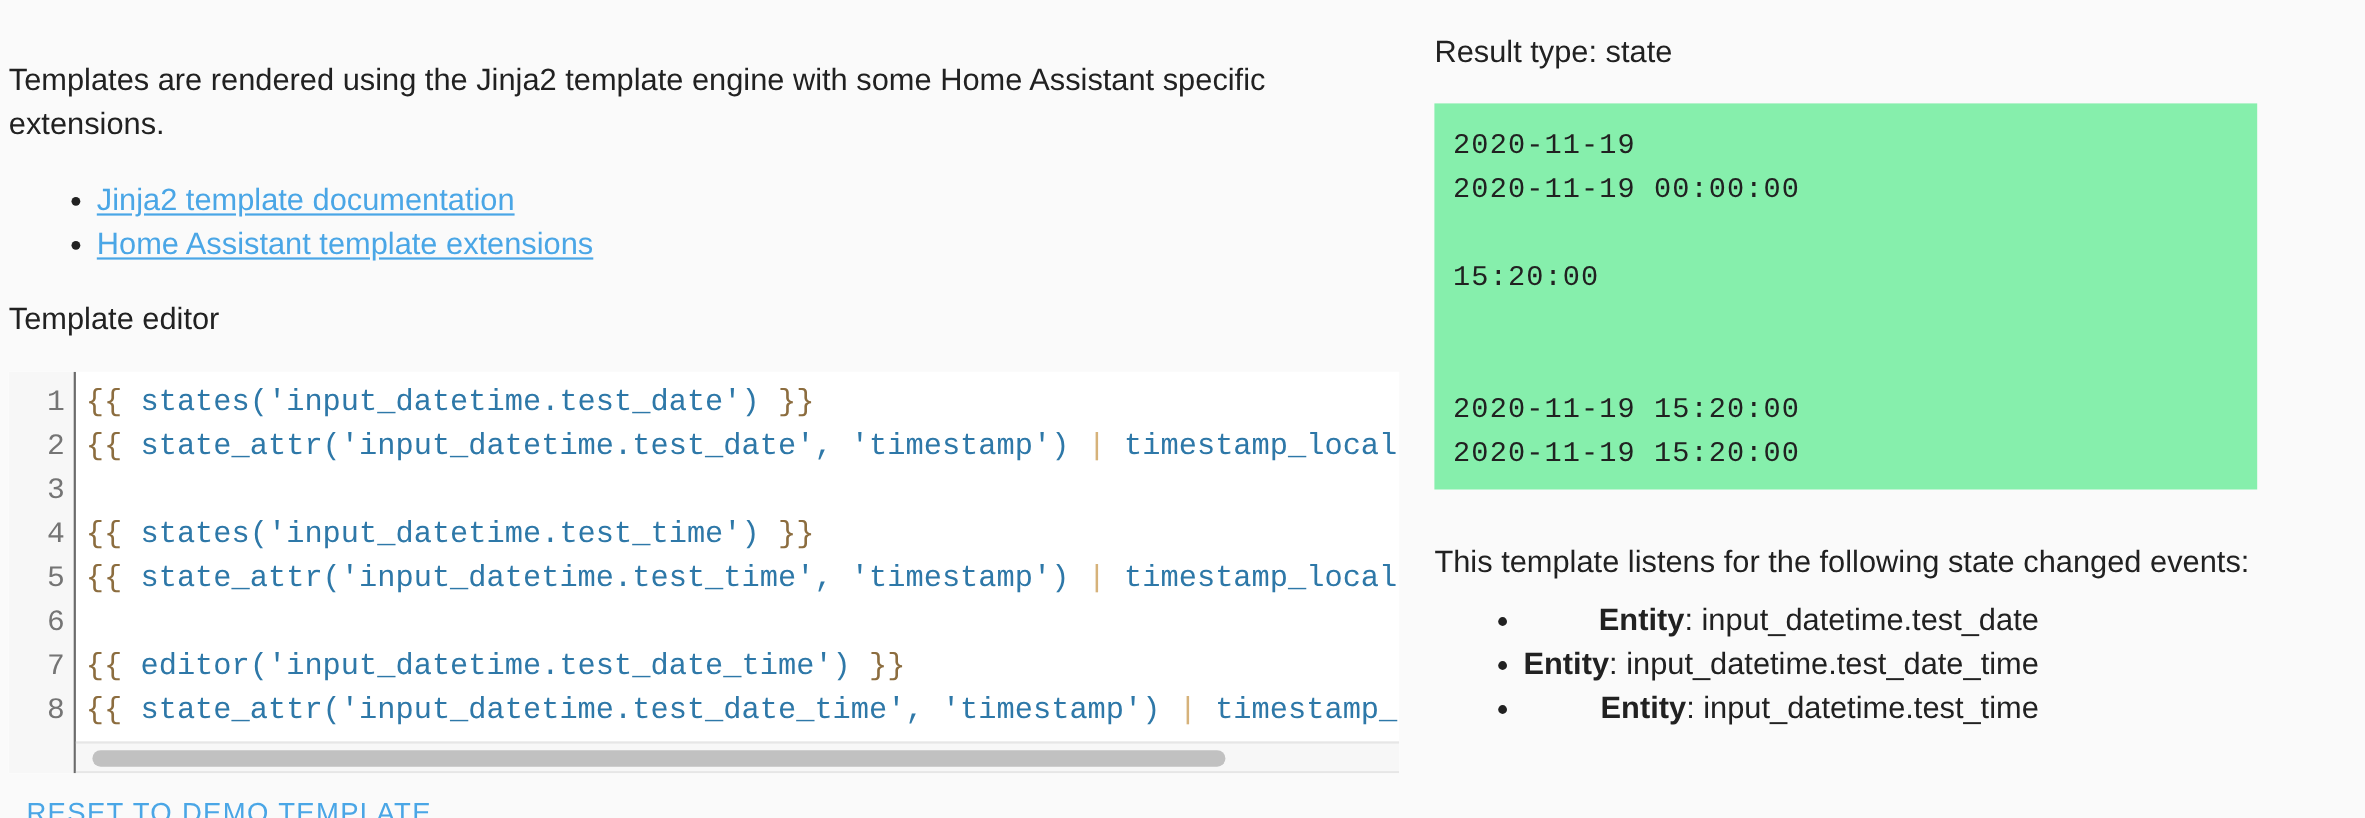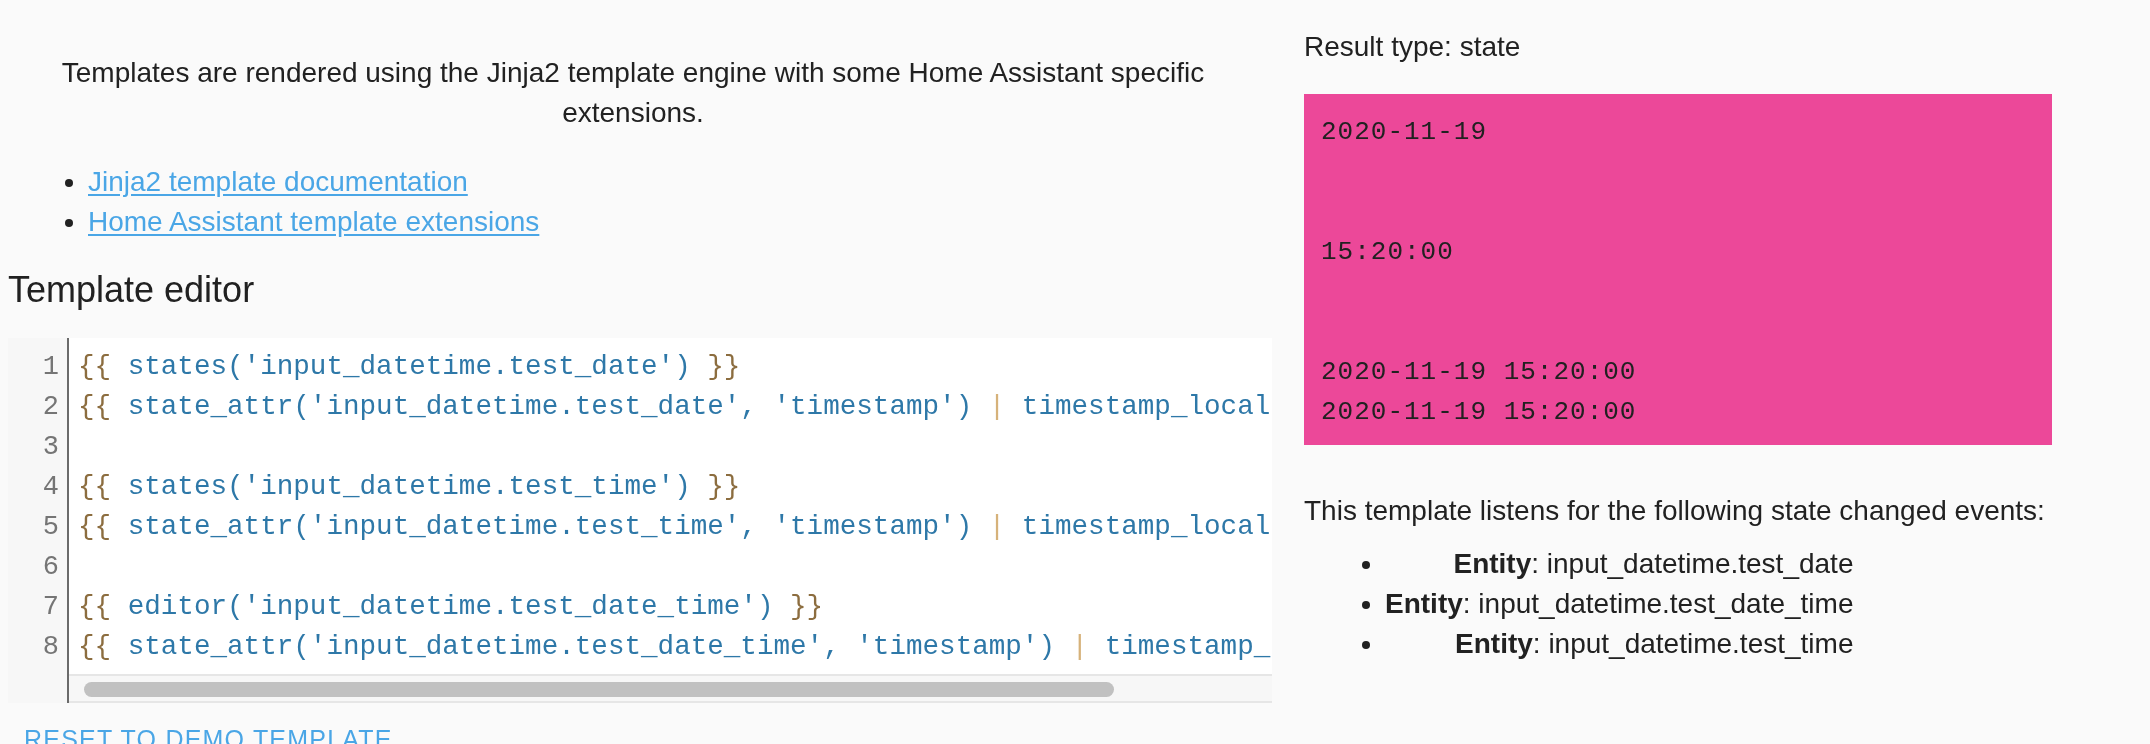--- a/index.html
+++ b/index.html
@@ -5,26 +5,26 @@
   html, body {
     margin: 0; padding: 0;
     width: 2150px; height: 744px;
     overflow: hidden;
     background: #fafafa;
     font-family: "Liberation Sans", "DejaVu Sans", sans-serif;
     color: #212121;
   }
   .abs { position: absolute; }
 
-  #intro { left: 8px; top: 53px; width: 1250px; white-space: normal; font-size: 28px; line-height: 40px; text-align: center; }
+  #intro { left: 8px; top: 53px; width: 1250px; white-space: normal; font-size: 28px; line-height: 40px; }
   #links { left: 0; top: 162px; margin: 0; padding: 0 0 0 88px; list-style: disc; font-size: 28px; line-height: 40px; }
   #links li { padding-left: 0; }
   #links li::marker { color: #212121; }
   #links a { color: #4aa6e6; text-decoration: underline; text-underline-offset: 3px; cursor: pointer; }
-  #editor-label { left: 8px; top: 270px; font-size: 36px; line-height: 40px; }
+  #editor-label { left: 8px; top: 270px; font-size: 28px; line-height: 40px; }
 
   #editor {
     left: 8px; top: 338px; width: 1264px; height: 365px;
     background: #ffffff; overflow: hidden;
   }
   #gutter {
     position: absolute; left: 0; top: 0; width: 59px; height: 365px;
     background: #f7f7f7; border-right: 2px solid #6b6b6b;
   }
   .ln {
@@ -49,21 +49,21 @@
   }
 
   #reset-btn {
     left: 24px; top: 724px; font-size: 25px; letter-spacing: 1.2px;
     color: #4aa6e6; font-weight: 500; cursor: pointer; line-height: 30px;
   }
 
   #result-type { left: 1304px; top: 27px; font-size: 28px; line-height: 40px; }
   #result-box {
     left: 1304px; top: 94px; width: 748px; height: 351px;
-    background: #ec4899;
+    background: #86efac;
   }
   .res-line {
     position: absolute; left: 17px;
     font-family: "Liberation Mono", "DejaVu Sans Mono", monospace;
     font-size: 26px; line-height: 40px; color: #212121; white-space: pre; letter-spacing: 1px;
   }
   #listens { left: 1304px; top: 475px; font-size: 28px; line-height: 40px; margin-top: 16px; }
   #entities { left: 1304px; top: 544px; margin: 0; padding: 0 0 0 81px; list-style: disc; font-size: 28px; line-height: 40px; text-align: right; }
   #entities b { font-weight: bold; }
 </style>
@@ -104,20 +104,21 @@
     <div id="hscroll-thumb"></div>
   </div>
 </div>
 
 <div class="abs" id="reset-btn">RESET TO DEMO TEMPLATE</div>
 
 <div class="abs" id="result-type">Result type: state</div>
 
 <div class="abs" id="result-box">
   <div class="res-line" style="top:18px">2020-11-19</div>
+  <div class="res-line" style="top:58px">2020-11-19 00:00:00</div>
   <div class="res-line" style="top:98px"></div>
   <div class="res-line" style="top:138px">15:20:00</div>
   <div class="res-line" style="top:218px"></div>
   <div class="res-line" style="top:258px">2020-11-19 15:20:00</div>
   <div class="res-line" style="top:298px">2020-11-19 15:20:00</div>
 </div>
 
 <div class="abs" id="listens">This template listens for the following state changed events:</div>
 
 <ul class="abs" id="entities">

